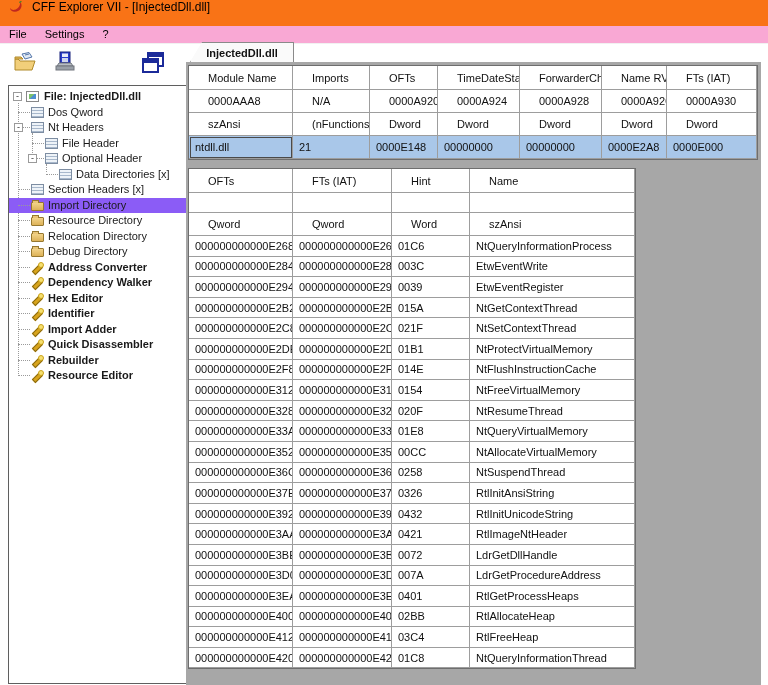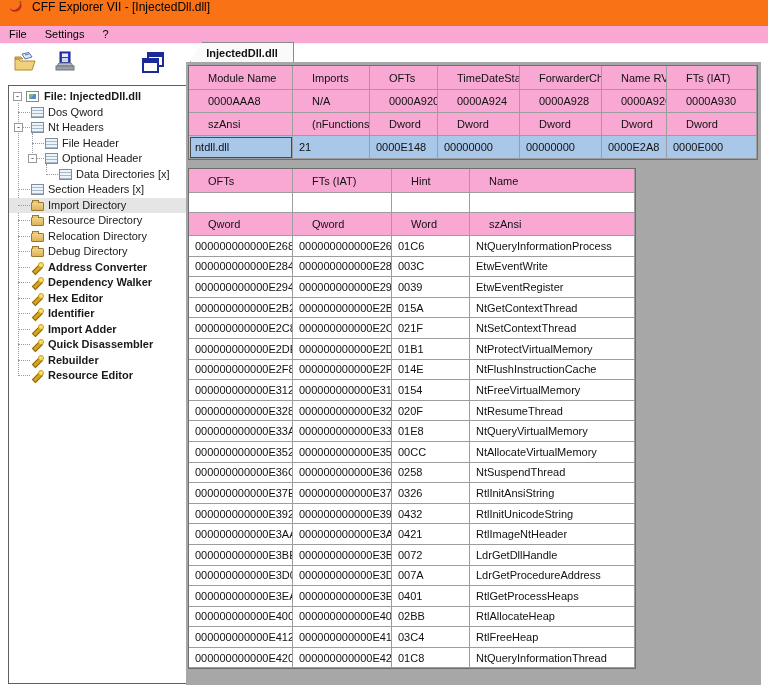--- a/index.html
+++ b/index.html
@@ -26,21 +26,21 @@
              border:1px solid #5f5f5f;overflow:hidden;}
   .treerows{position:relative;padding-top:3px;}
   .trow{position:relative;height:15.5px;line-height:15px;white-space:nowrap;}
   .trow .stub{position:absolute;top:7px;height:1px;border-top:1px dotted #9a9a9a;display:none;}
   .trow .exp{display:none;position:absolute;top:3px;width:9px;height:9px;background:#fff;border:1px solid #9a9a9a;
              font-size:9px;line-height:7px;text-align:center;color:#333;box-sizing:border-box;}
   .trow.has-exp .exp{display:block;}
   .trow .ticon{position:absolute;top:2px;width:13px;height:11px;box-sizing:border-box;}
   .trow .tlabel{position:absolute;top:0;color:#1a1a1a;}
   .trow.bold .tlabel{font-weight:bold;}
-  .trow.selected{background:#e5e5e5;}
+  .trow.selected{background:#8b5cf6;}
   .trow.d0 .exp{left:4px;} .trow.d0 .ticon{left:17px;} .trow.d0 .tlabel{left:35px;}
   .trow.d1 .stub{display:block;left:9px;width:12px;} .trow.d1 .exp{left:5px;} .trow.d1 .ticon{left:22px;} .trow.d1 .tlabel{left:39px;}
   .trow.d2 .stub{display:block;left:23px;width:12px;} .trow.d2 .exp{left:19px;} .trow.d2 .ticon{left:36px;} .trow.d2 .tlabel{left:53px;}
   .trow.d3 .stub{display:block;left:37px;width:12px;} .trow.d3 .ticon{left:50px;} .trow.d3 .tlabel{left:67px;}
   .vguide{position:absolute;width:1px;border-left:1px dotted #9a9a9a;}
   .vg1{left:9px;top:17px;height:271px;} .vg2{left:23px;top:47px;height:24px;} .vg3{left:37px;top:78px;height:8px;}
 
   
   .ic-file{background:#fff;border:1px solid #888;}
   .ic-file::before{content:"";position:absolute;left:2px;top:2px;right:2px;bottom:2px;
@@ -62,21 +62,21 @@
        clip-path:polygon(12px 0,100% 0,100% 100%,0 100%);
        font-weight:bold;text-align:center;line-height:20px;font-size:11px;}
 
   
   .grid{position:absolute;background:#6e6e6e;border:1px solid #6e6e6e;}
   .grow{display:grid;}
   .mt .grow{grid-template-columns:104px 77px 68px 82px 82px 65px 90px;}
   .it .grow{grid-template-columns:104px 99px 78px 165px;}
   .cell{background:#fff;border-right:1px solid #9d9d9d;border-bottom:1px solid #9d9d9d;
         padding-left:6px;overflow:hidden;white-space:nowrap;display:flex;align-items:center;}
-  .meta .cell{background:#f9a8d4;padding-left:19px;}
+  .meta .cell{background:#ffffff;padding-left:19px;}
   .hrow .cell{height:23px;} .mrow .cell{height:22px;} .brow .cell{height:19px;} 
   .mt .drow .cell{height:22px;} .it .drow .cell{height:19.6px;}
   .drow.selected .cell{background:#a9c7e9;}
   .cell.focus{outline:1px solid #4a4a4a;outline-offset:-2px;}
   .mt{left:2px;top:3px;width:568px;}
   .it{left:2px;top:106px;width:446px;}
 </style>
 </head>
 <body>
 

